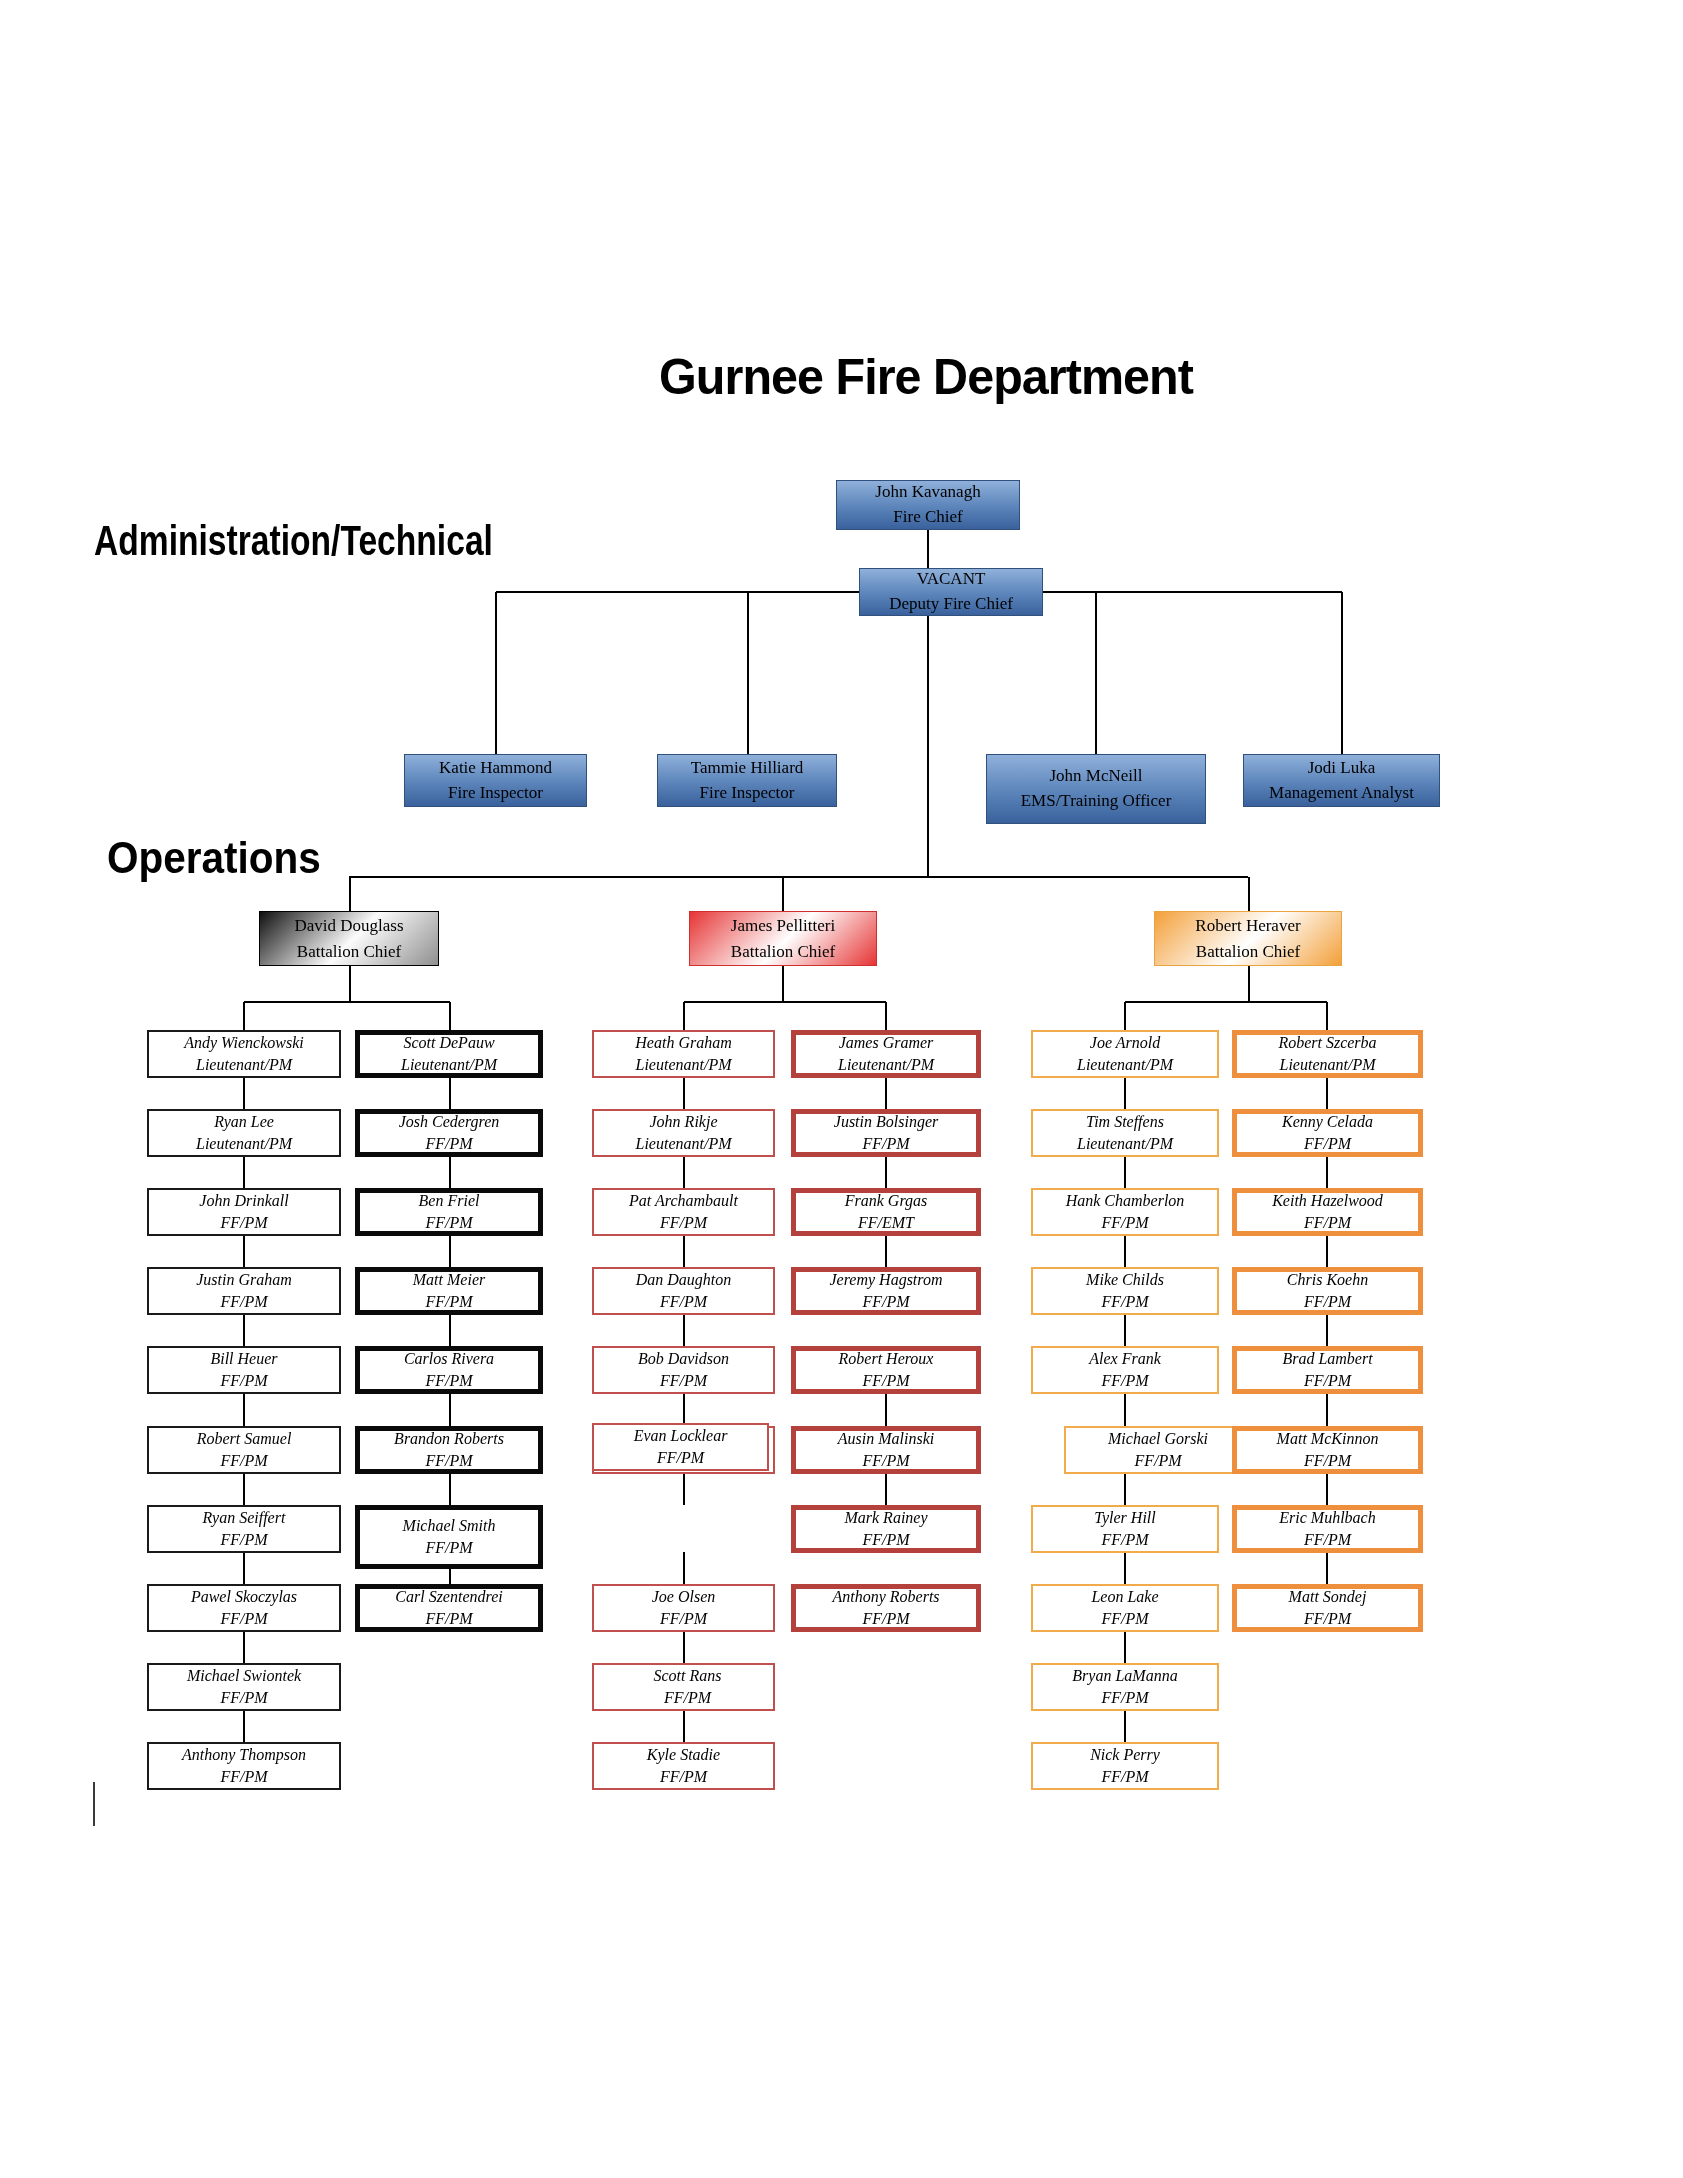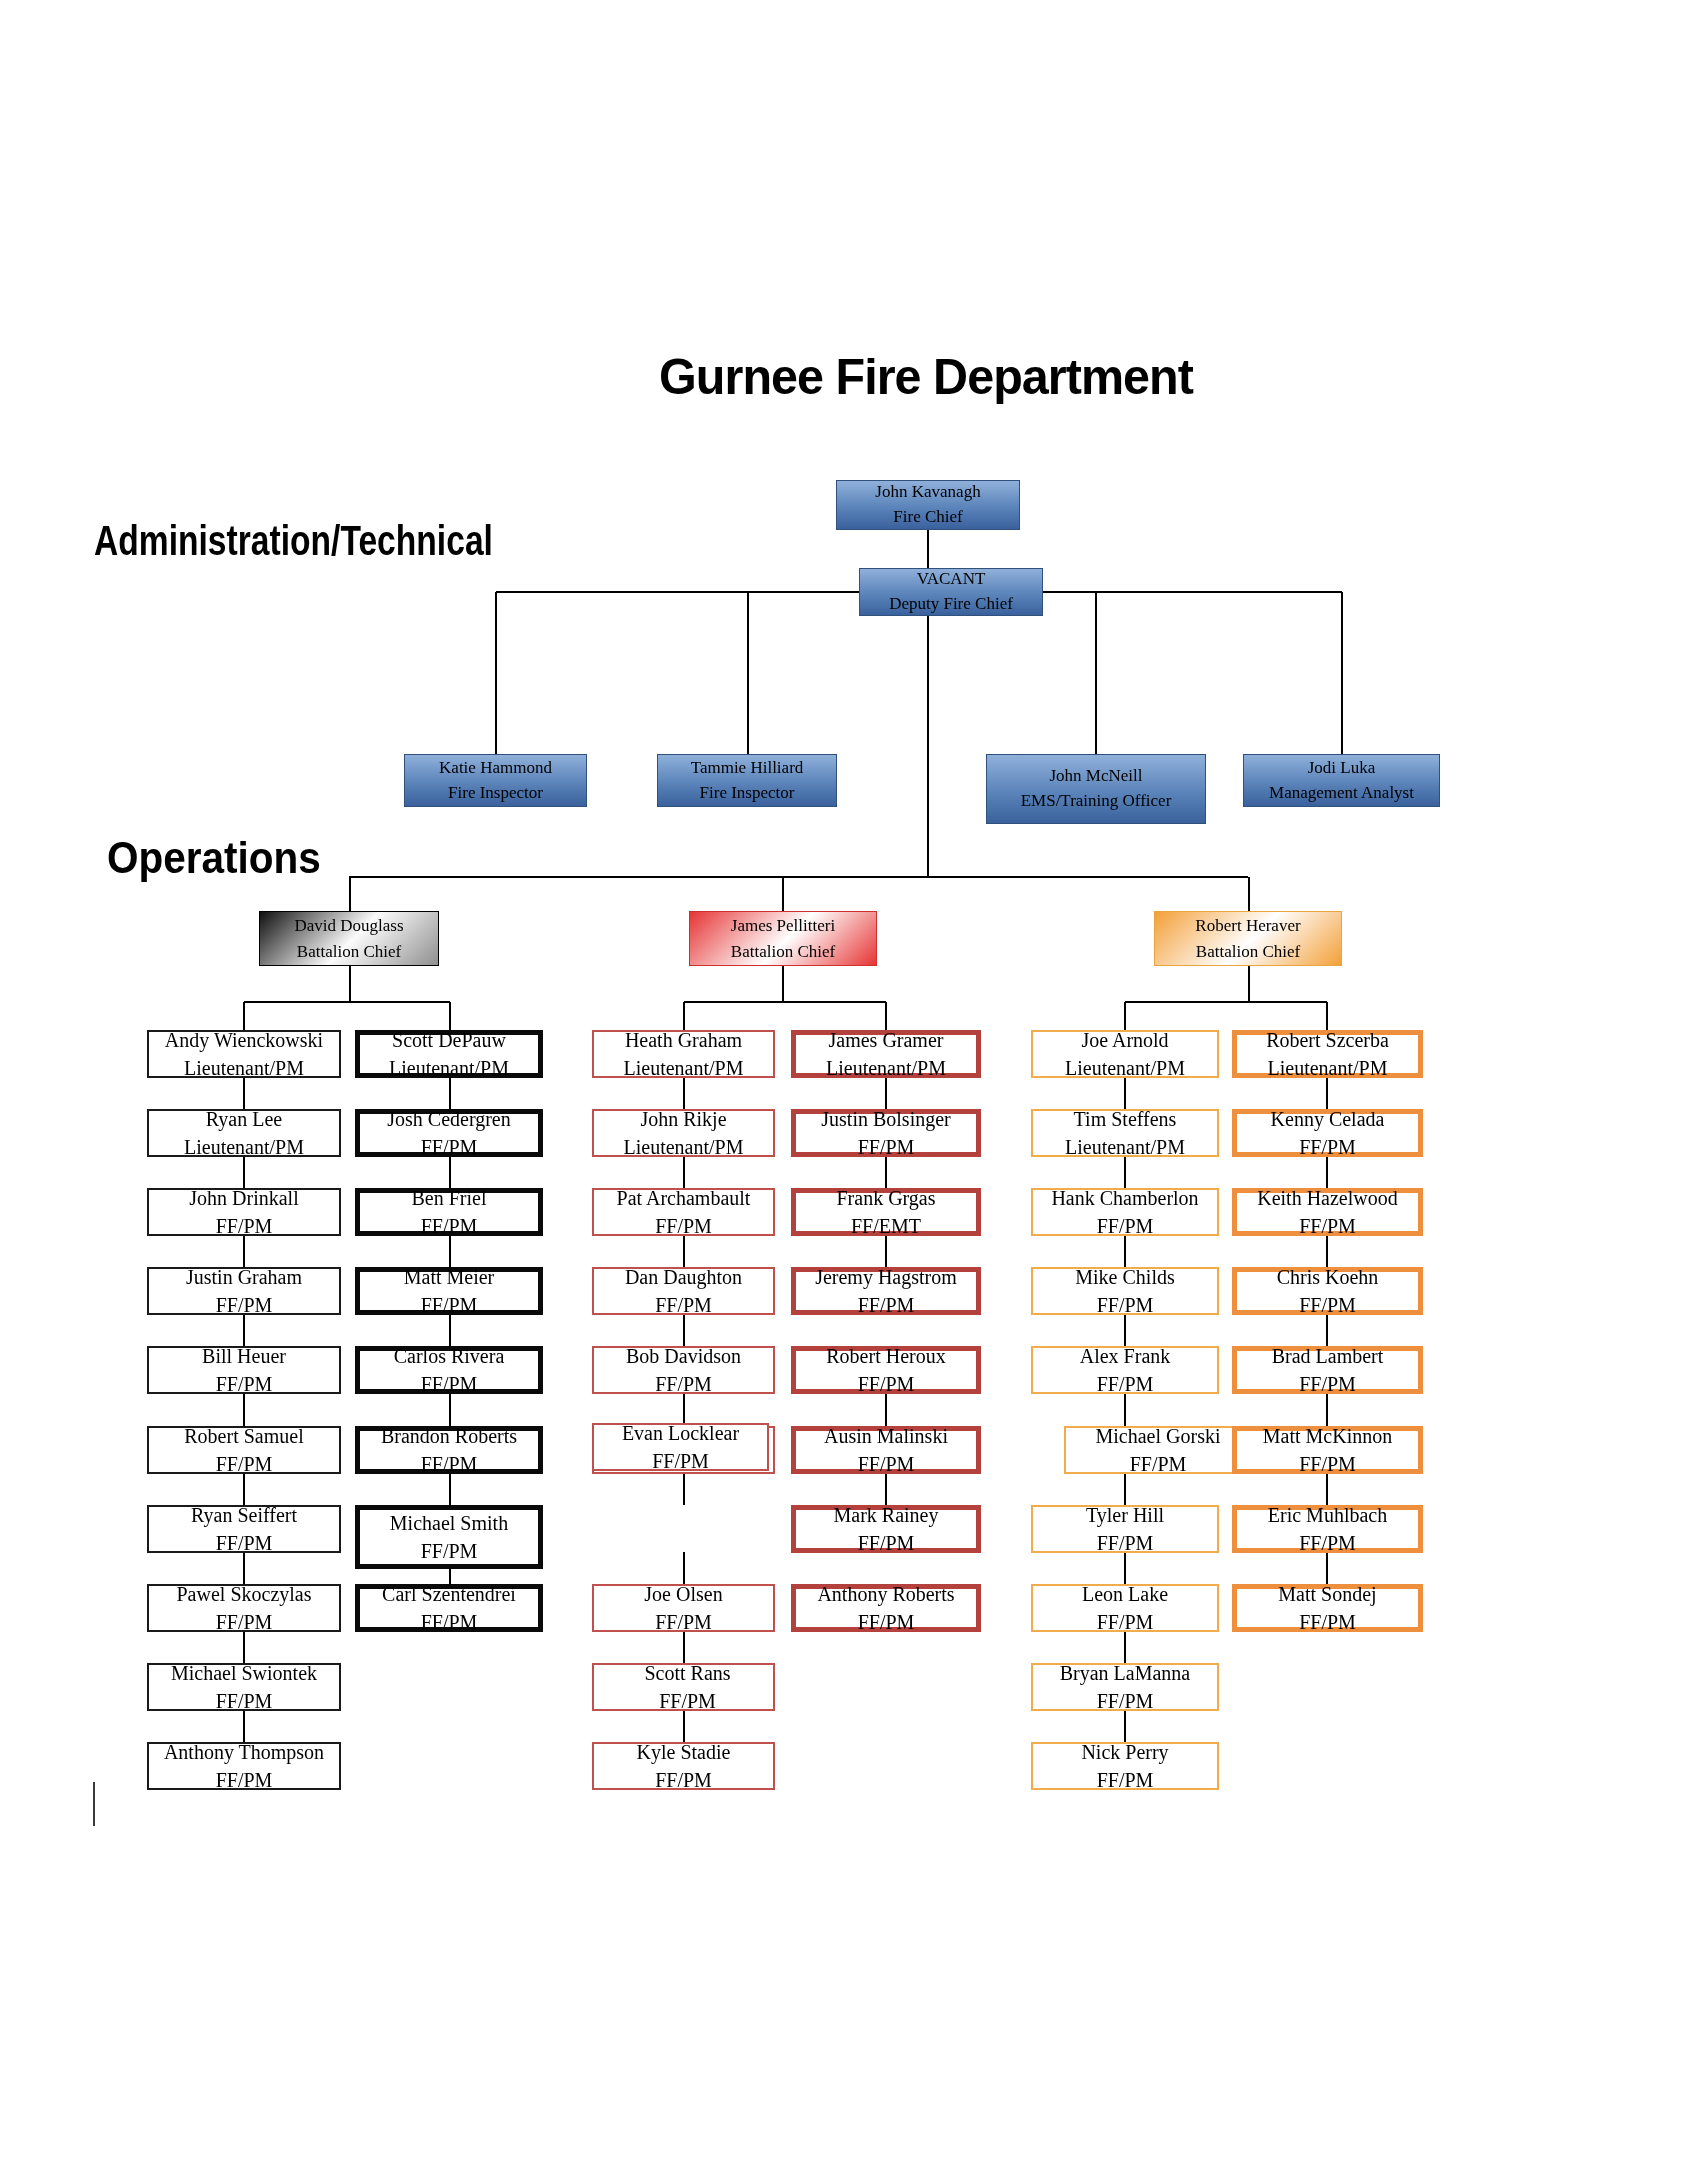--- a/index.html
+++ b/index.html
@@ -10,21 +10,21 @@
            color:#000;white-space:nowrap;transform-origin:left center;}
   .title{font-size:50px;letter-spacing:-1px;transform:translateX(-50%) scaleX(0.97);transform-origin:center;}
   .h-admin{font-size:42px;transform:scaleX(0.80);}
   .h-ops{font-size:45px;transform:scaleX(0.90);}
   .box{position:absolute;z-index:2;display:flex;flex-direction:column;align-items:center;
        justify-content:center;text-align:center;background:#fff;box-sizing:border-box;color:#000;}
   .box .line1,.box .line2{display:block;width:100%;}
   .box-blue{background:linear-gradient(180deg,#8fb0da 0%,#5b84ba 55%,#3a619c 100%);
             border:1px solid #30517c;font-size:17px;line-height:1.45;}
   .chief-box{font-size:17px;line-height:1.5;}
-  .member{font-size:20px;line-height:1.4;}
+  .member{font-size:16px;line-height:1.4;font-style:italic;}
   .artifact{position:absolute;z-index:1;}
 </style>
 </head>
 <body>
 
 <div class="canvas">
 
   <div class="heading title" style="left:926px;top:348px;">Gurnee Fire Department</div>
 
   <div class="heading h-admin" style="left:94px;top:517px;">Administration/Technical</div>

